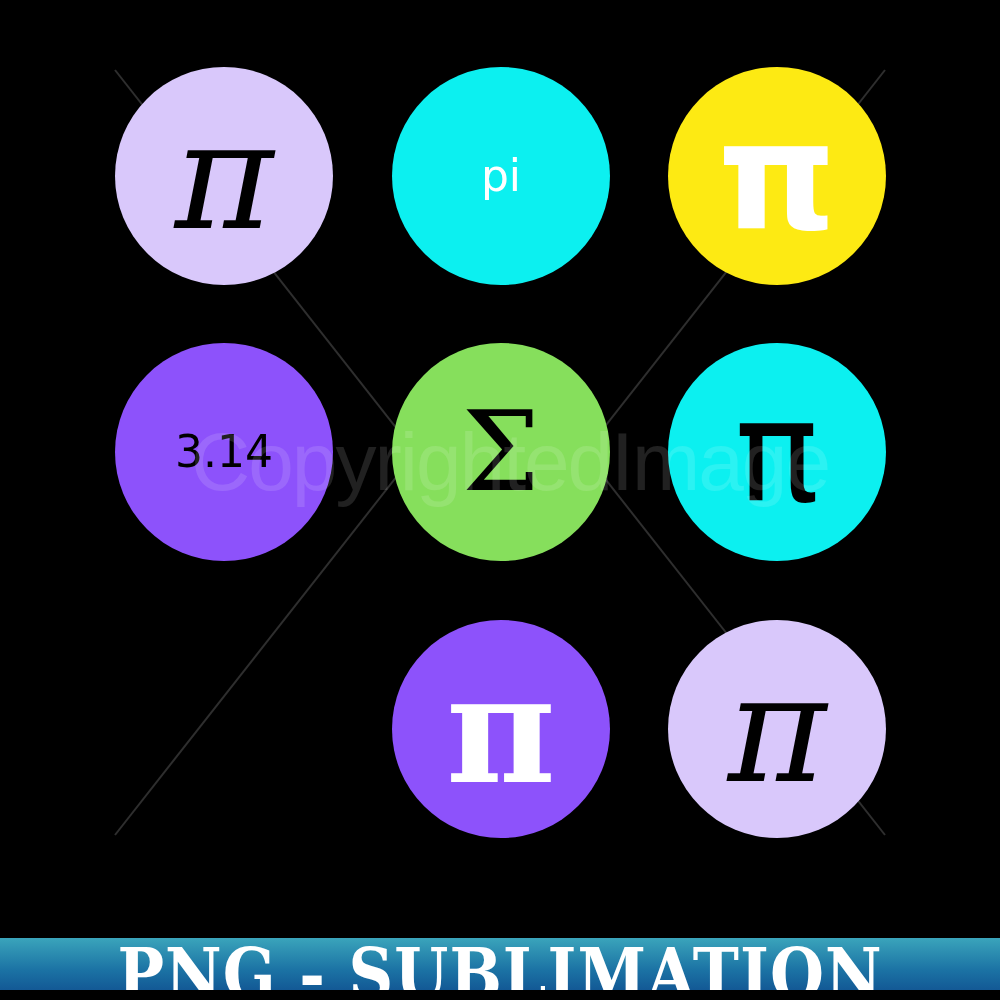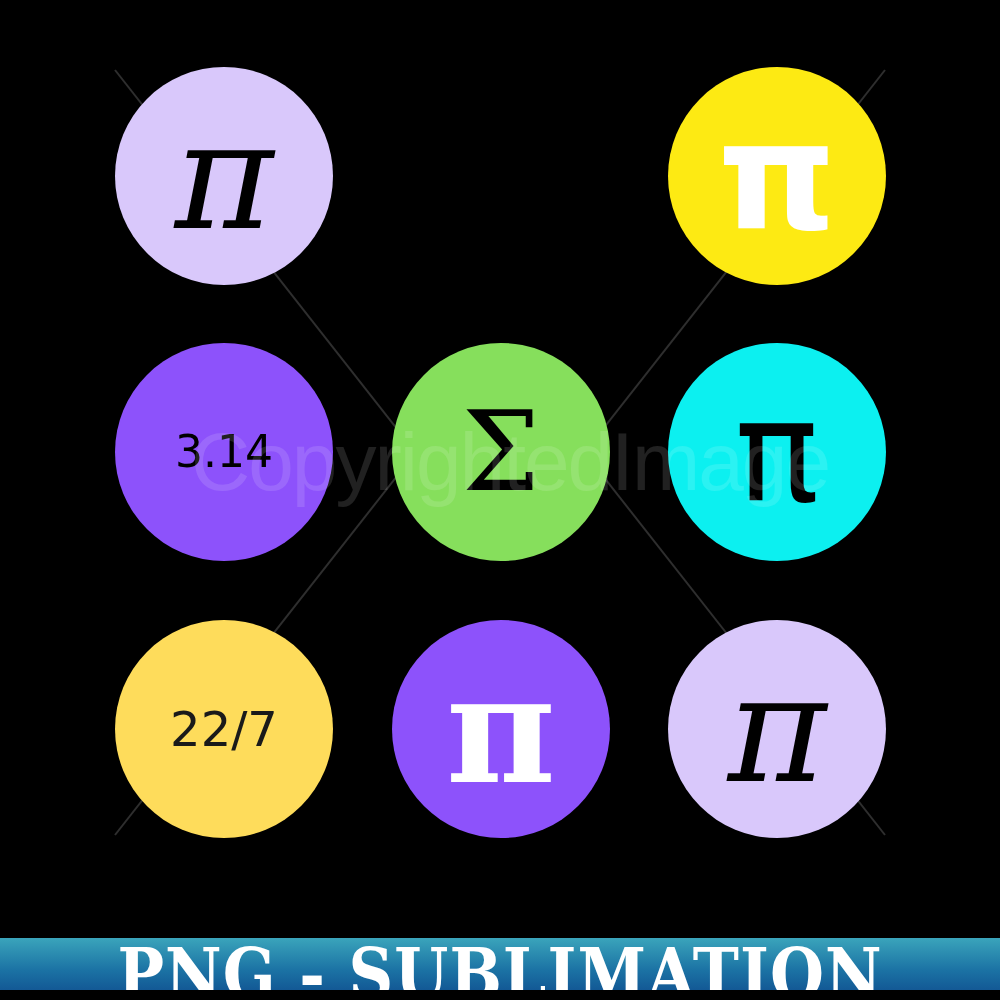--- a/index.html
+++ b/index.html
@@ -25,37 +25,37 @@
       <line x1="115" y1="70" x2="500" y2="560"></line>
       <line x1="885" y1="70" x2="500" y2="560"></line>
       <line x1="115" y1="835" x2="500" y2="345"></line>
       <line x1="885" y1="835" x2="500" y2="345"></line>
     </g>
   </svg>
 
   <div class="circle" style="left:115px;top:67px;background:#d9c8fb;">
     <span class="sym serif" style="font-size:150px;color:#000;font-style:italic;">π</span>
   </div>
+  <div class="circle" style="left:392px;top:67px;background:#0cf0f0;">
+    <span class="sym sans" style="font-size:44px;color:#fff;">pi</span>
+  </div>
   <div class="circle" style="left:668px;top:67px;background:#fdea13;">
     <span class="sym sans" style="font-size:150px;color:#fff;font-weight:bold;">π</span>
   </div>
 
   <div class="circle" style="left:115px;top:343px;background:#8d52fb;">
     <span class="sym sans" style="font-size:44px;color:#000000;">3.14</span>
   </div>
   <div class="circle" style="left:392px;top:343px;background:#86df5c;">
     <span class="sym serif" style="font-size:110px;color:#000;">Σ</span>
   </div>
   <div class="circle" style="left:668px;top:343px;background:#0cf0f0;">
     <span class="sym sans" style="font-size:140px;color:#000;font-weight:normal;">π</span>
   </div>
 
-  <div class="circle" style="left:115px;top:620px;background:#fedc5b;">
-    <span class="sym sans" style="font-size:48px;color:#1a1a1a;">22/7</span>
-  </div>
   <div class="circle" style="left:392px;top:620px;background:#8d52fb;">
     <span class="sym serif" style="font-size:150px;color:#fff;font-weight:bold;">π</span>
   </div>
   <div class="circle" style="left:668px;top:620px;background:#d9c8fb;">
     <span class="sym serif" style="font-size:150px;color:#000;font-style:italic;">π</span>
   </div>
 
   <div class="watermark">CopyrightedImage</div>
 
   <div class="banner">

